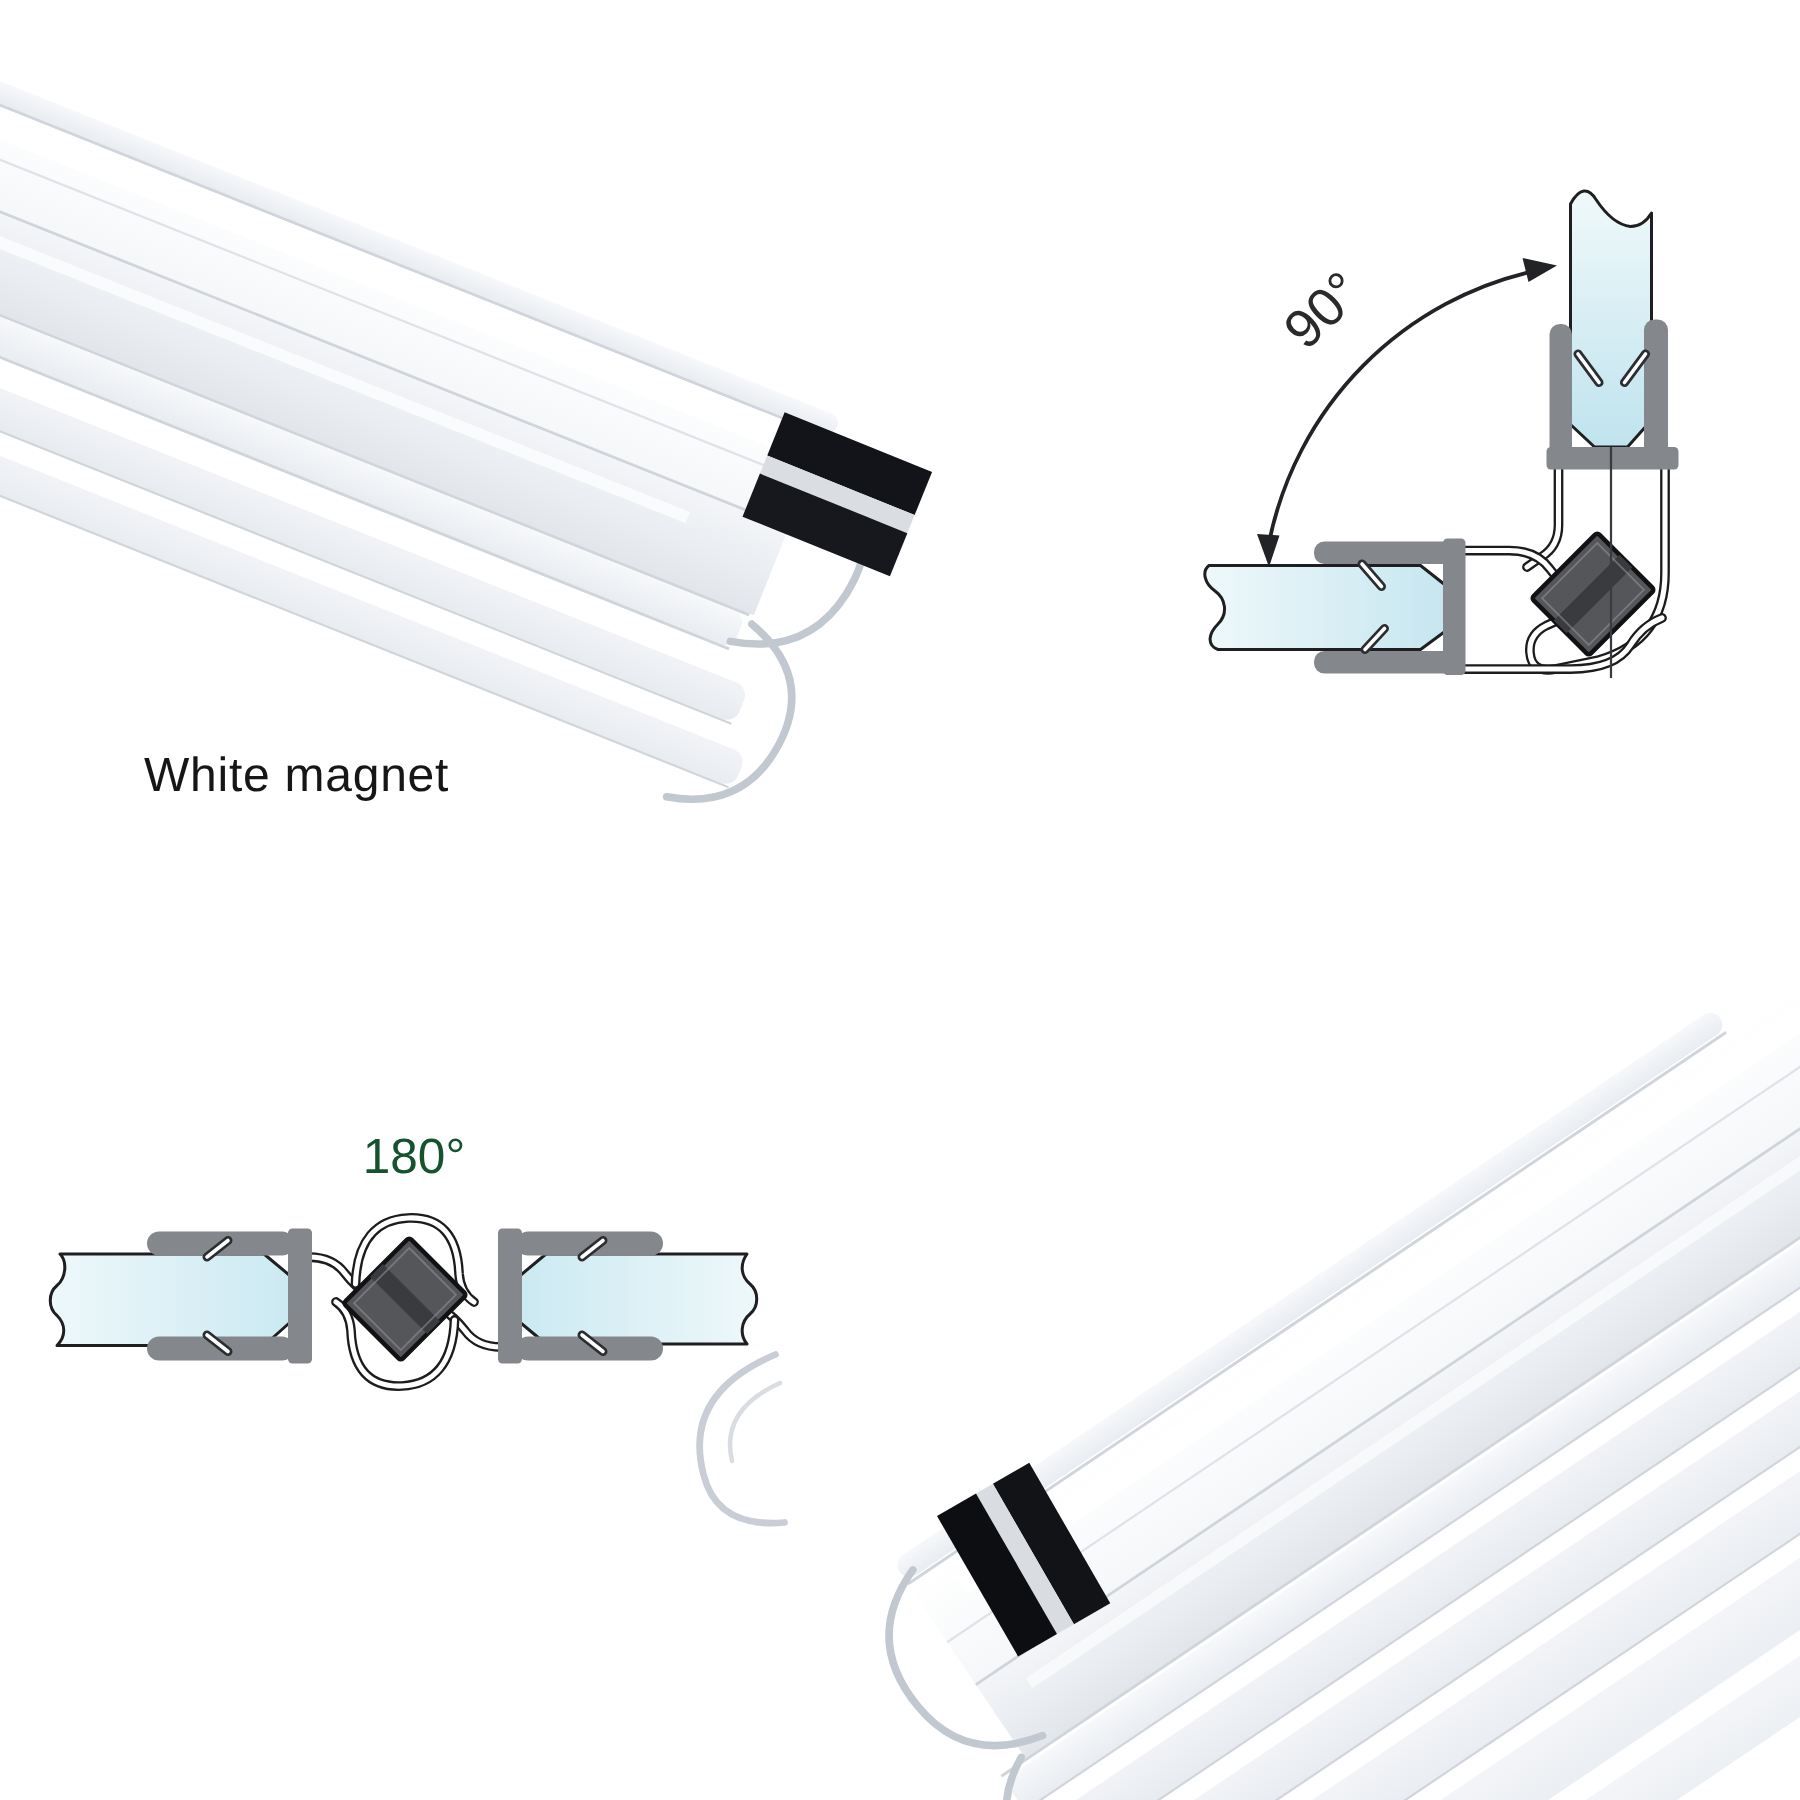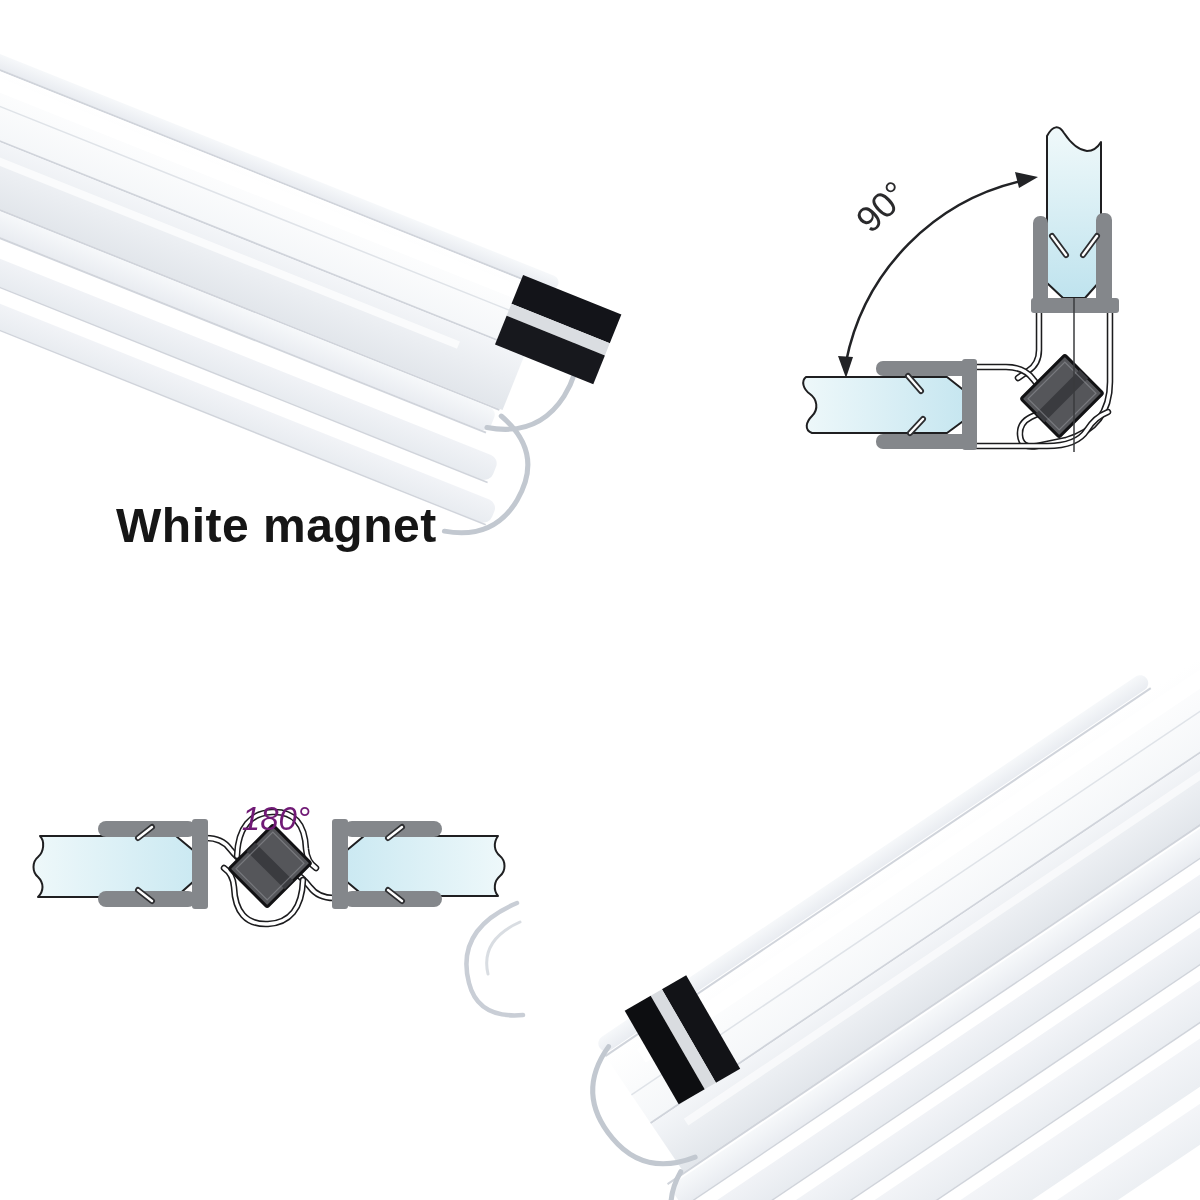--- a/index.html
+++ b/index.html
@@ -2,24 +2,24 @@
 <html><head>
 <meta charset="utf-8">
 <style>
   html,body{margin:0;padding:0;background:#fff;}
   #canvas{
     position:relative;width:1200px;height:1200px;background:#ffffff;overflow:hidden;
     font-family:"Liberation Sans",sans-serif;
   }
   #canvas svg{position:absolute;left:0;top:0;}
   .label{position:absolute;color:#1c1c1e;white-space:nowrap;}
-  #lbl-wm{left:96px;top:498px;font-size:48px;font-weight:700;letter-spacing:.5px;color:#161616;margin-left:20px;}
+  #lbl-wm{left:96px;top:498px;font-size:32px;font-weight:400;letter-spacing:.5px;color:#161616;}
   #lbl-90{left:824px;top:186px;width:116px;text-align:center;font-size:36px;font-weight:400;color:#2a2a2c;
           transform:rotate(-44deg);transform-origin:50% 50%;}
-  #lbl-180{left:218px;top:800px;width:116px;text-align:center;font-size:33px;font-weight:400;color:#701a75;font-style:italic;}
+  #lbl-180{left:218px;top:752px;width:116px;text-align:center;font-size:33px;font-weight:400;color:#14532d;}
   .dl-outer{fill:none;stroke:#1c1c1e;stroke-width:6.5;stroke-linecap:round;stroke-linejoin:round;}
   .dl-inner{fill:none;stroke:#ffffff;stroke-width:3.4;stroke-linecap:round;stroke-linejoin:round;}
   .glass{stroke:#1f1f21;stroke-width:2;stroke-linejoin:round;}
   .channel{fill:#84878b;}
   .notch-o{stroke:#2c2d30;stroke-width:6;stroke-linecap:round;}
   .notch-i{stroke:#ffffff;stroke-width:2.4;stroke-linecap:round;}
   .edge{fill:#c8cdd5;opacity:.85;}
   .endcurve{fill:none;stroke:#c2c8d0;stroke-width:5;stroke-linecap:round;}
 </style>
 </head>

